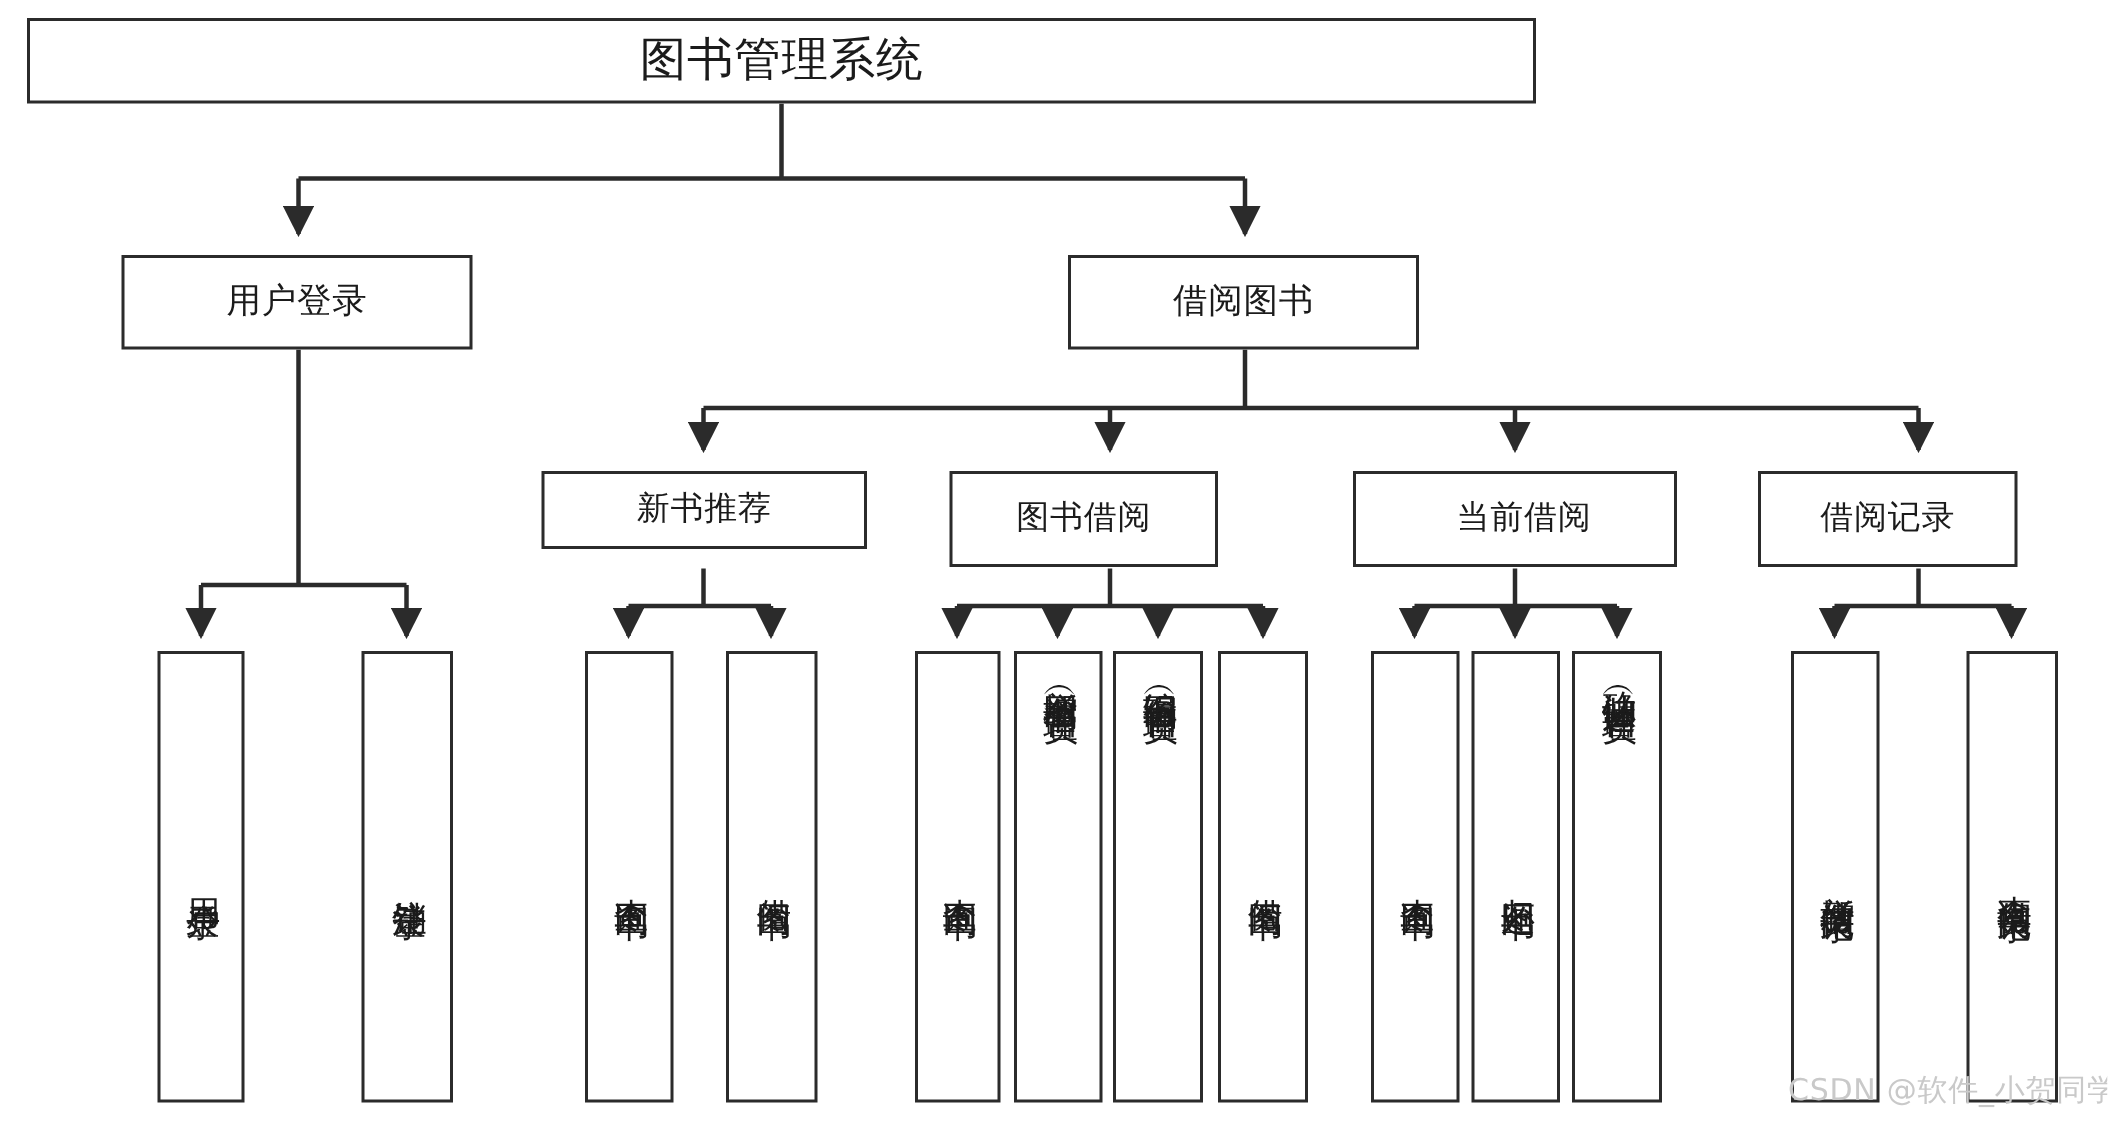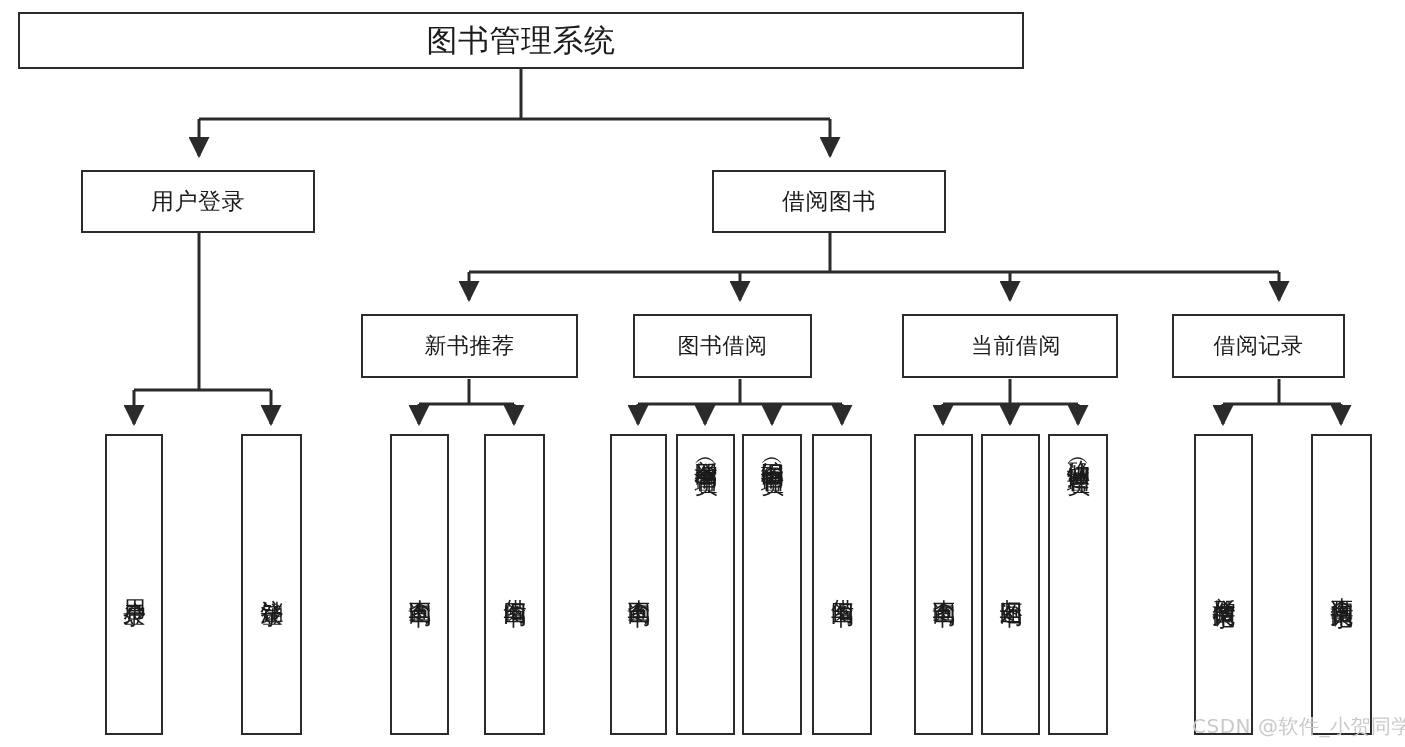--- a/index.html
+++ b/index.html
@@ -138,21 +138,21 @@
   </div>
 
   <div class="node horz" style="left:81px; top:170px; width:234px; height:63px;">
     <span class="label t-l2">用户登录</span>
   </div>
 
   <div class="node horz" style="left:712px; top:170px; width:234px; height:63px;">
     <span class="label t-l2">借阅图书</span>
   </div>
 
-  <div class="node horz" style="left:361px; top:314px; width:217px; height:64px;">
+  <div class="node horz" style="left:361px; top:314px; width:217px; height:52px;">
     <span class="label t-l3">新书推荐</span>
   </div>
 
   <div class="node horz" style="left:633px; top:314px; width:179px; height:64px;">
     <span class="label t-l3">图书借阅</span>
   </div>
 
   <div class="node horz" style="left:902px; top:314px; width:216px; height:64px;padding-left:12px;">
     <span class="label t-l3">当前借阅</span>
   </div>

